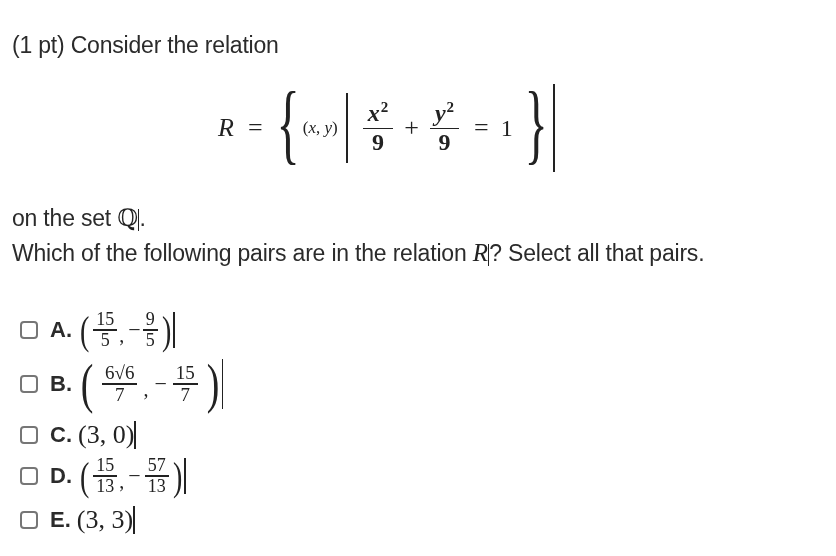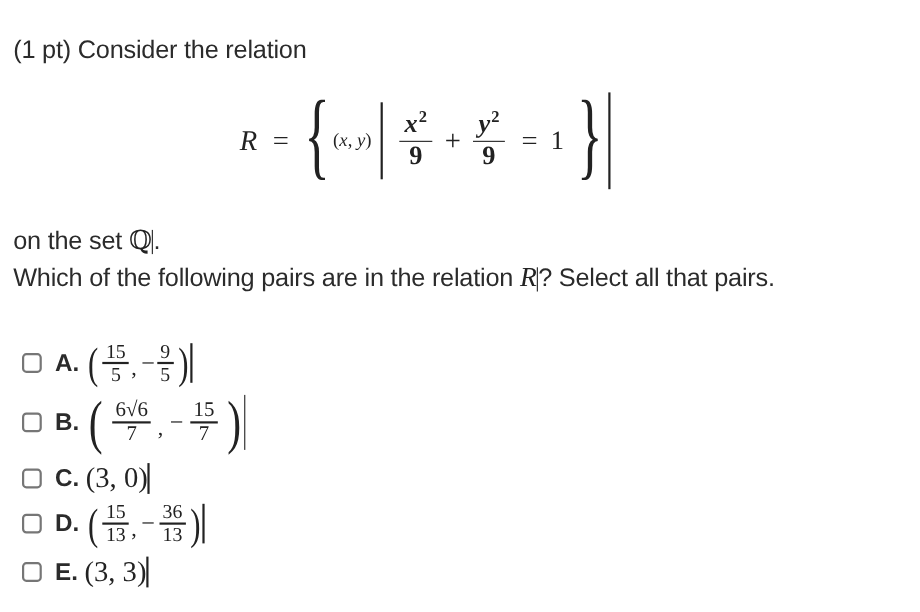--- a/index.html
+++ b/index.html
@@ -126,21 +126,21 @@
   <span class="letter">D.</span>
   <span class="paren" style="font-size:40px;">(</span>
   <span class="sfrac">
       <span class="n" style="font-size:18px;">15</span>
       <span class="l"></span>
       <span class="d" style="font-size:18px;">13</span>
     </span>
   <span class="math" style="font-size:20px; margin:10px 4px 0 0;">,</span>
   <span class="math" style="font-size:22px;">−</span>
   <span class="sfrac" style="margin-left:4px;">
-      <span class="n" style="font-size:18px;">36</span>
+      <span class="n" style="font-size:18px;">57</span>
       <span class="l"></span>
       <span class="d" style="font-size:18px;">13</span>
     </span>
   <span class="paren" style="font-size:40px;">)</span>
   <span class="cursor" style="height:36px;"></span>
 </div>
 
 <div class="abs choice" style="top:503px; height:34px;">
   <span class="checkbox"></span>
   <span class="letter">E.</span>

